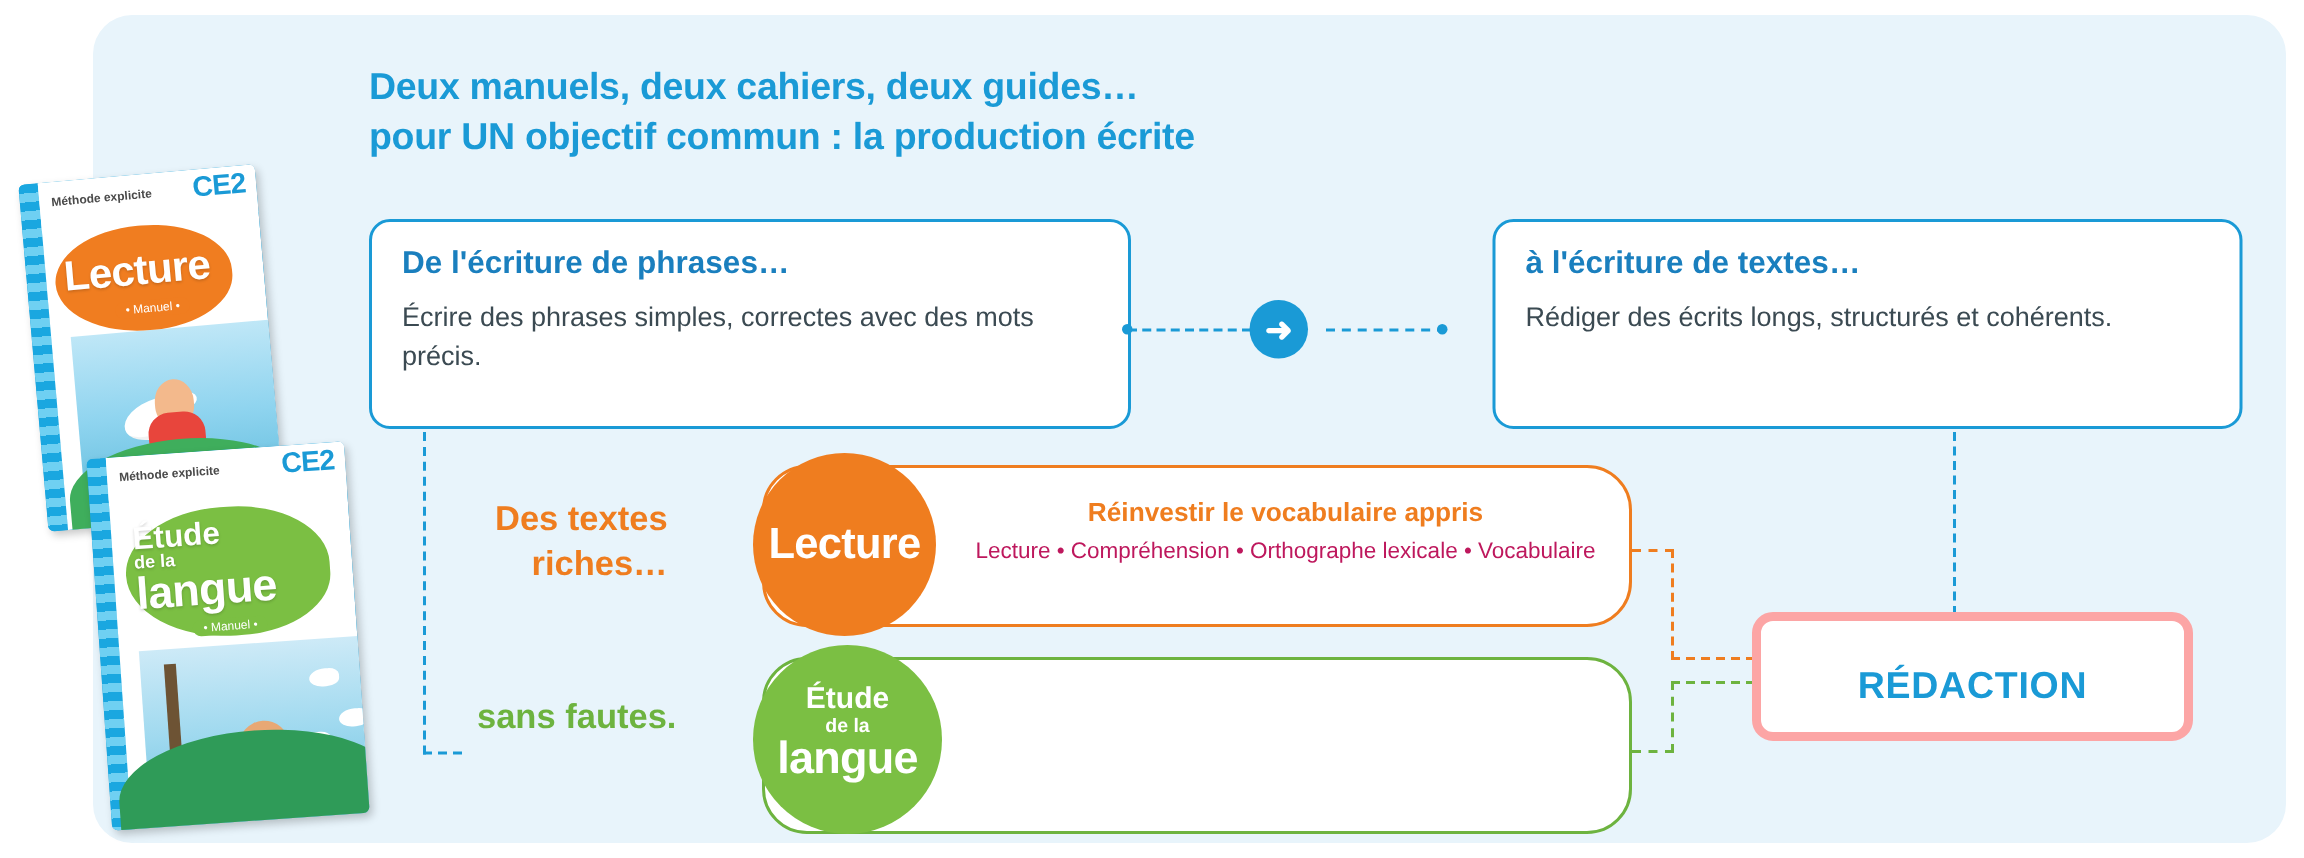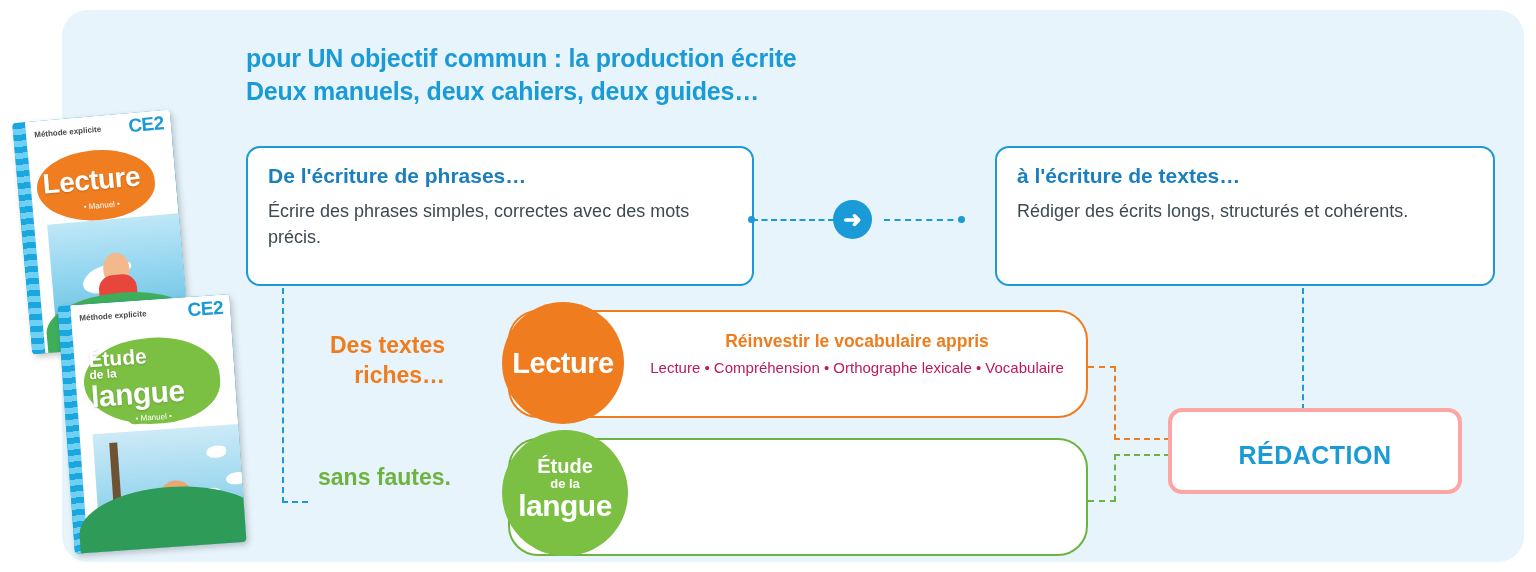--- a/index.html
+++ b/index.html
@@ -445,42 +445,42 @@
     left: 1114px; top: 454px; width: 56px;
     border-top: 2px dashed #6db33f;
   }
   
   .redaction {
     position: absolute;
     left: 1168px;
     top: 408px;
     width: 294px;
     height: 86px;
-    border: 4px solid #fca5a5;
+    border: 6px solid #fca5a5;
     border-radius: 14px;
     background: #ffffff;
     color: #1a9ad6;
     font-weight: bold;
     font-size: 25px;
     text-align: center;
     line-height: 86px;
     box-sizing: border-box;
     letter-spacing: 0.5px;
   }
 </style>
 </head>
 <body>
 
 <div id="page">
 
   <div class="bg-panel"></div>
 
   <div class="headline">
+    <div>Deux manuels, deux cahiers, deux guides…</div>
     <div>pour UN objectif commun : la production écrite</div>
-    <div>Deux manuels, deux cahiers, deux guides…</div>
   </div>
 
   <div class="book book-lecture">
     <div class="book-spine"></div>
     <div class="book-inner">
       <div class="book-top"></div>
       <div class="book-method">Méthode explicite</div>
       <div class="book-level">CE2</div>
       <div class="scene-lecture">
         <div class="bird bird-main"></div>

